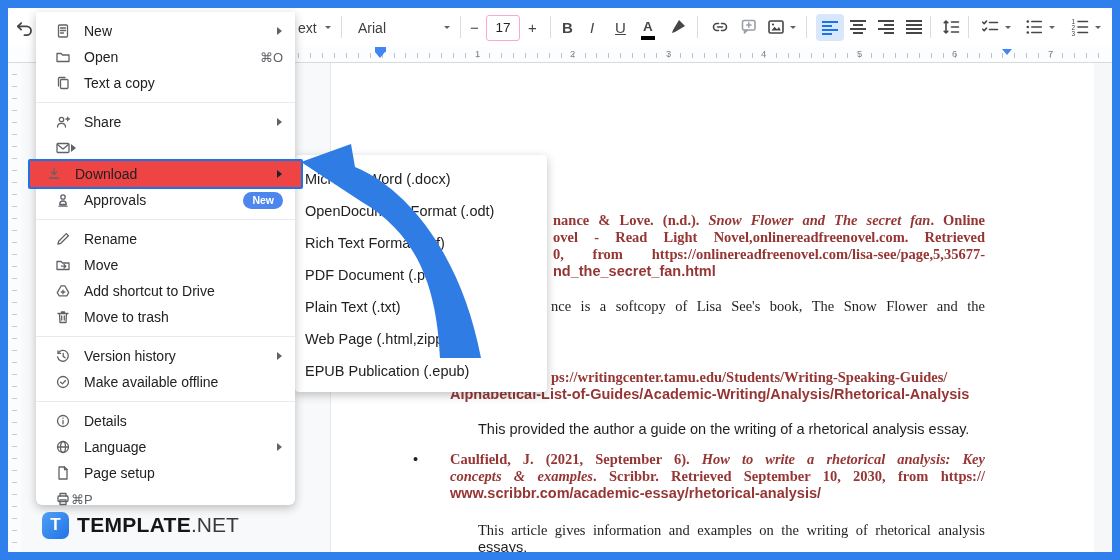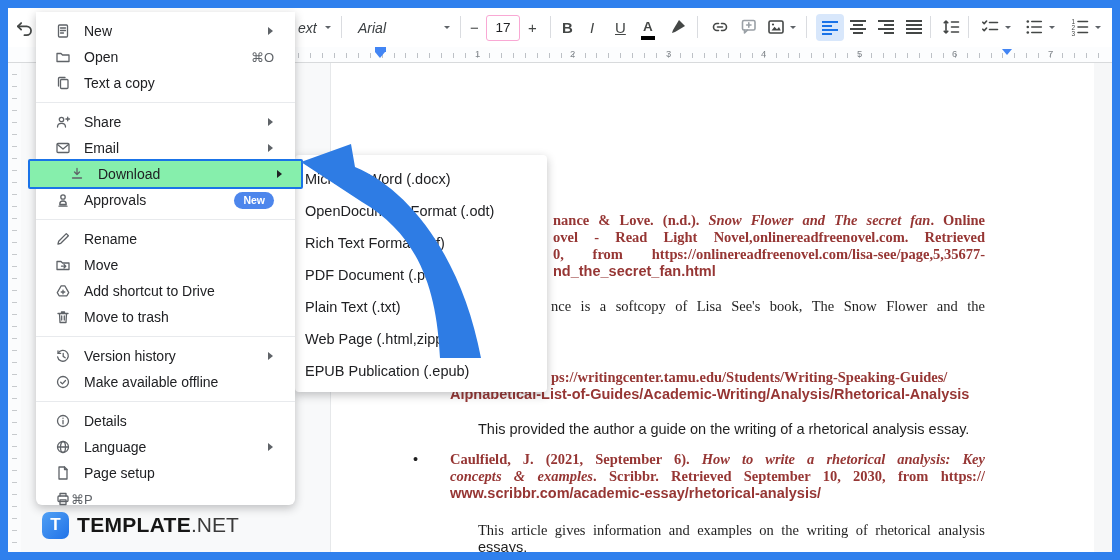--- a/index.html
+++ b/index.html
@@ -5,21 +5,21 @@
   html,body{margin:0;padding:0;background:#fff;}
   .stage{position:relative;width:1120px;height:560px;overflow:hidden;
          font-family:"Liberation Sans",sans-serif;background:#fff;}
   .stage::after{content:"";position:absolute;inset:0;border:8px solid #2f80ed;z-index:50;pointer-events:none;}
 
   
   .toolbar{position:absolute;left:8px;top:8px;width:1104px;height:39px;background:#fff;
            border-bottom:1px solid #e3e6e8;z-index:10;}
   .tb{position:absolute;color:#444746;}
   .tb-div{position:absolute;top:16px;width:1px;height:22px;background:#dadce0;}
-  .tb-txt{font-size:14px;color:#3c4043;font-style:italic;}
+  .tb-txt{font-size:14px;color:#3c4043;}
   .caret{position:absolute;width:0;height:0;border:3.5px solid transparent;border-top-color:#5f6368;}
   .szbox{position:absolute;width:32px;height:24px;border:1px solid #f9a8d4;border-radius:3px;
          text-align:center;font-size:13.5px;line-height:24px;color:#202124;}
   .fmt{font-size:15px;line-height:20px;color:#444746;}
   .active-btn{position:absolute;width:28px;height:27px;background:#d8e7fb;border-radius:4px;}
   svg.ic{stroke:#5f6368;fill:none;stroke-width:1.3;stroke-linecap:round;stroke-linejoin:round;}
   svg.tic{stroke:#444746;fill:none;stroke-width:1.6;stroke-linecap:round;stroke-linejoin:round;}
   svg.blue{stroke:#1a73e8;stroke-width:2;stroke-linecap:butt;}
   svg.gray{stroke:#9aa0a6;}
 
@@ -43,28 +43,28 @@
   
   .dl{position:absolute;height:18px;overflow:hidden;z-index:5;
       font:700 14.5px/18px "Liberation Sans",sans-serif;color:#963634;white-space:nowrap;}
   .just{text-align:justify;text-align-last:justify;white-space:normal;font-family:Liberation Serif, serif;}
   .blk{font-weight:400;color:#1f1f1f;}
   .it{font-style:italic;}
 
   
   .menu{position:absolute;left:36px;top:12px;width:259px;height:493px;background:#fff;z-index:21;
         border-radius:0 0 6px 6px;box-shadow:0 3px 10px rgba(32,33,36,.28);padding-top:6px;box-sizing:border-box;}
-  .mrow{display:flex;align-items:center;height:26px;padding:0 21px 0 19px;font-size:14px;color:#202124;}
+  .mrow{display:flex;align-items:center;height:26px;padding:0 12px 0 19px;font-size:14px;color:#202124;}
   .mrow .lbl{flex:1;margin-left:13px;}
   .mrow .mic{width:16px;height:16px;flex:0 0 16px;}
   .short{font-size:13px;color:#5f6368;}
   .subarr{width:0;height:0;border:4px solid transparent;border-left:5px solid #5f6368;margin-right:-3px;}
   .mdiv{height:1px;background:#e8eaed;margin:6px 0;}
-  .dlrow{height:30px;margin:-2px -8px;border:2px solid #1a73e8;background:#86efac;border-radius:2px;
-         padding:0 18px 0 39px;box-sizing:border-box;}
+  .dlrow{height:30px;margin:-2px -8px;border:2px solid #1a73e8;background:#ef4444;border-radius:2px;
+         padding:0 18px 0 16px;box-sizing:border-box;}
   .badge{background:#4d86ec;color:#fff;font-size:10.5px;font-weight:700;padding:2.5px 9px;border-radius:10px;}
 
   
   .submenu{position:absolute;left:295px;top:155px;width:252px;height:237px;background:#fff;z-index:20;
            border-radius:4px;box-shadow:0 3px 10px rgba(32,33,36,.28);padding-top:8px;box-sizing:border-box;}
   .srow{display:flex;align-items:center;height:32px;padding-left:10px;font-size:14.5px;color:#202124;}
 
   
   .arrow{position:absolute;left:0;top:0;z-index:30;pointer-events:none;}
 
@@ -277,21 +277,20 @@
           <path d="M12.7 3.2v3.6M10.9 5h3.6"></path>
         </svg>
       <span class="lbl">Share</span>
         <span class="subarr"></span>
     </div>
     <div class="mrow">
       <svg class="ic mic" viewBox="0 0 16 16">
           <rect x="2" y="3.5" width="12" height="9" rx="1"></rect>
           <path d="M2.5 4.5L8 9l5.5-4.5"></path>
         </svg>
-      <span class="lbl">Email</span>
         <span class="subarr"></span>
     </div>
     <div class="mrow dlrow">
       <svg class="ic mic" viewBox="0 0 16 16">
           <path d="M8 2.5v6M5.5 6L8 8.5 10.5 6M3.5 12h9"></path>
         </svg>
       <span class="lbl">Download</span>
         <span class="subarr" style="border-left-color:#202124"></span>
     </div>
     <div class="mrow">

